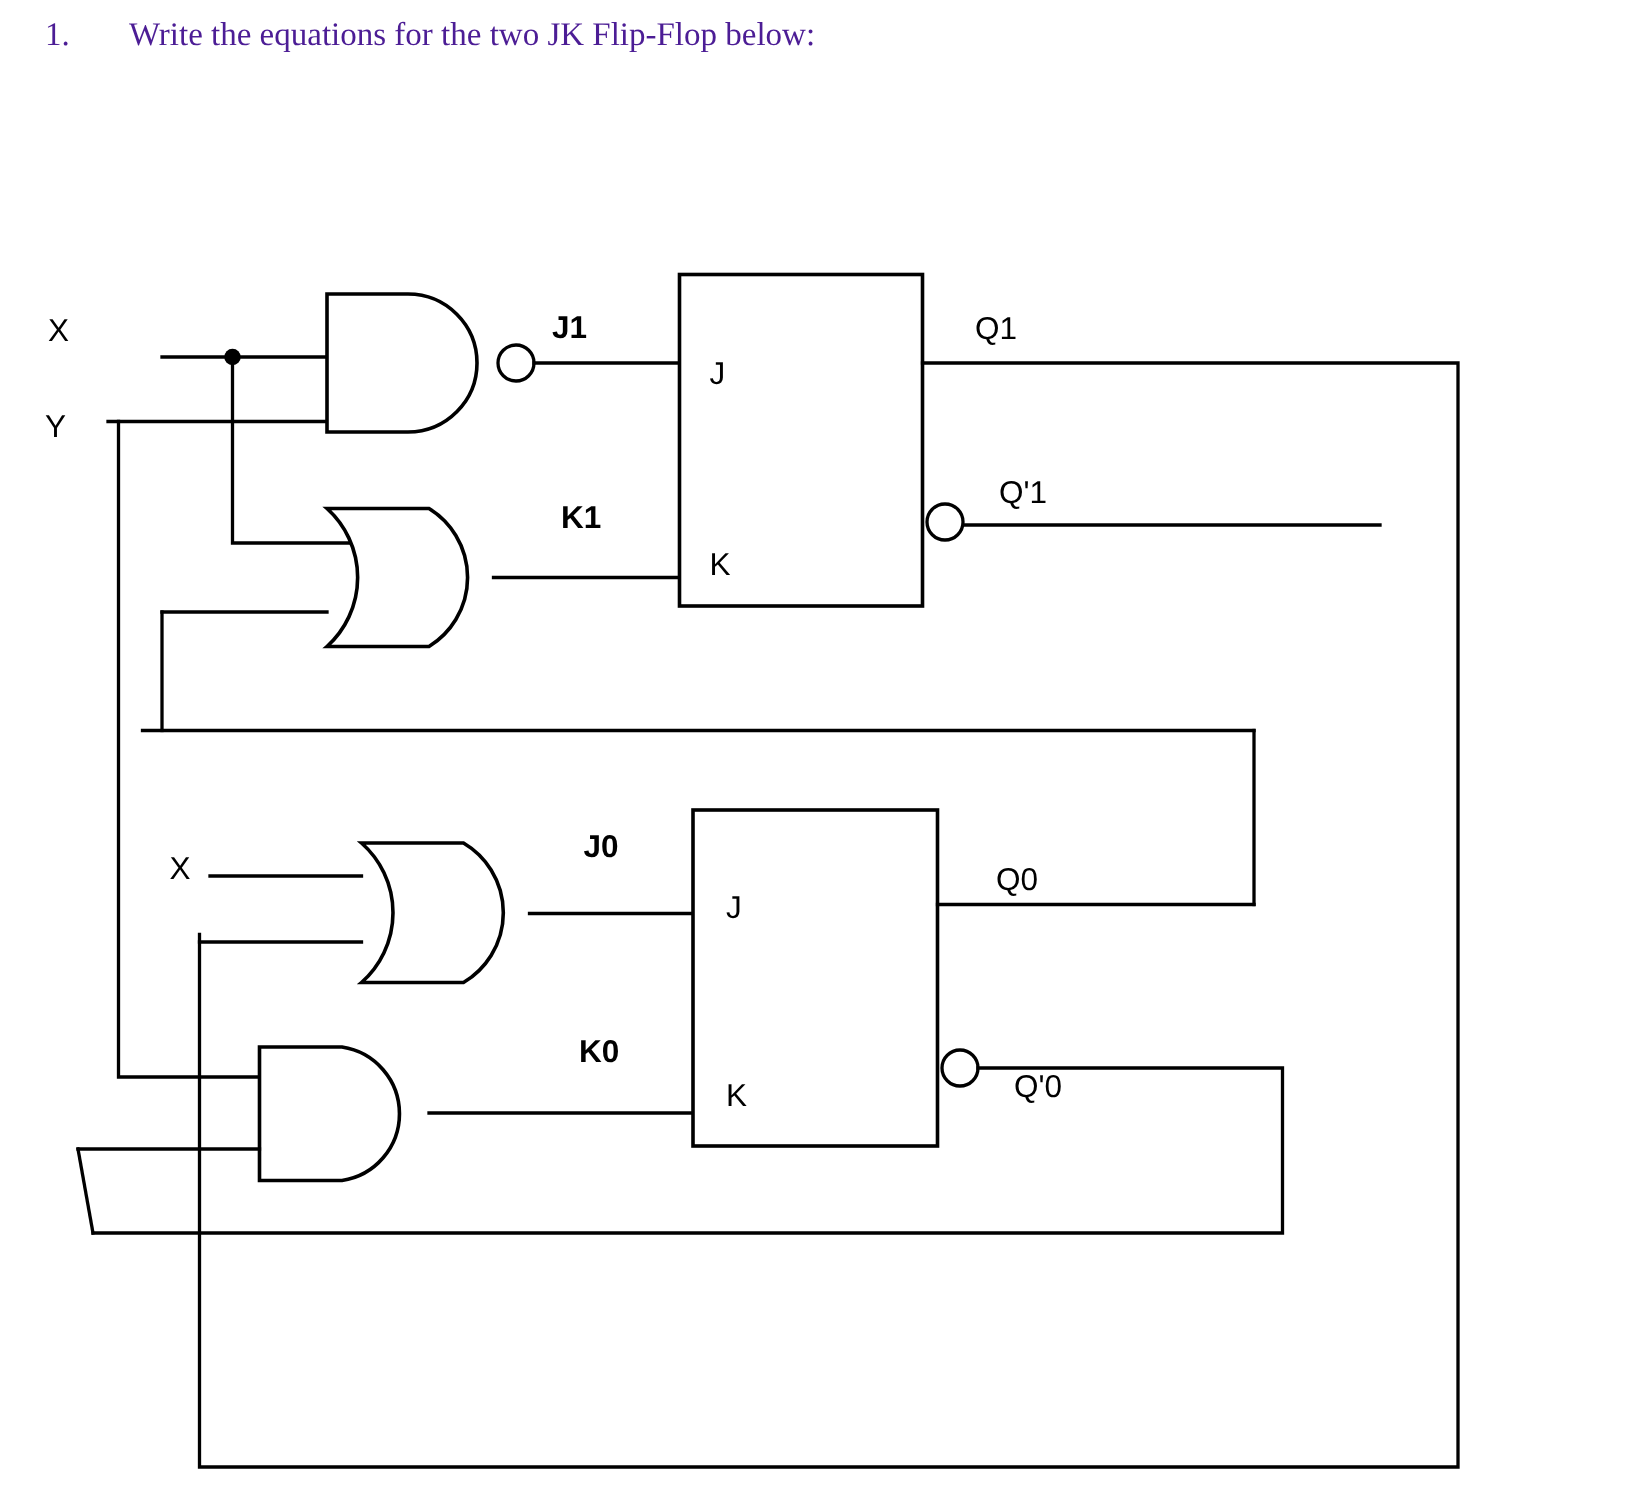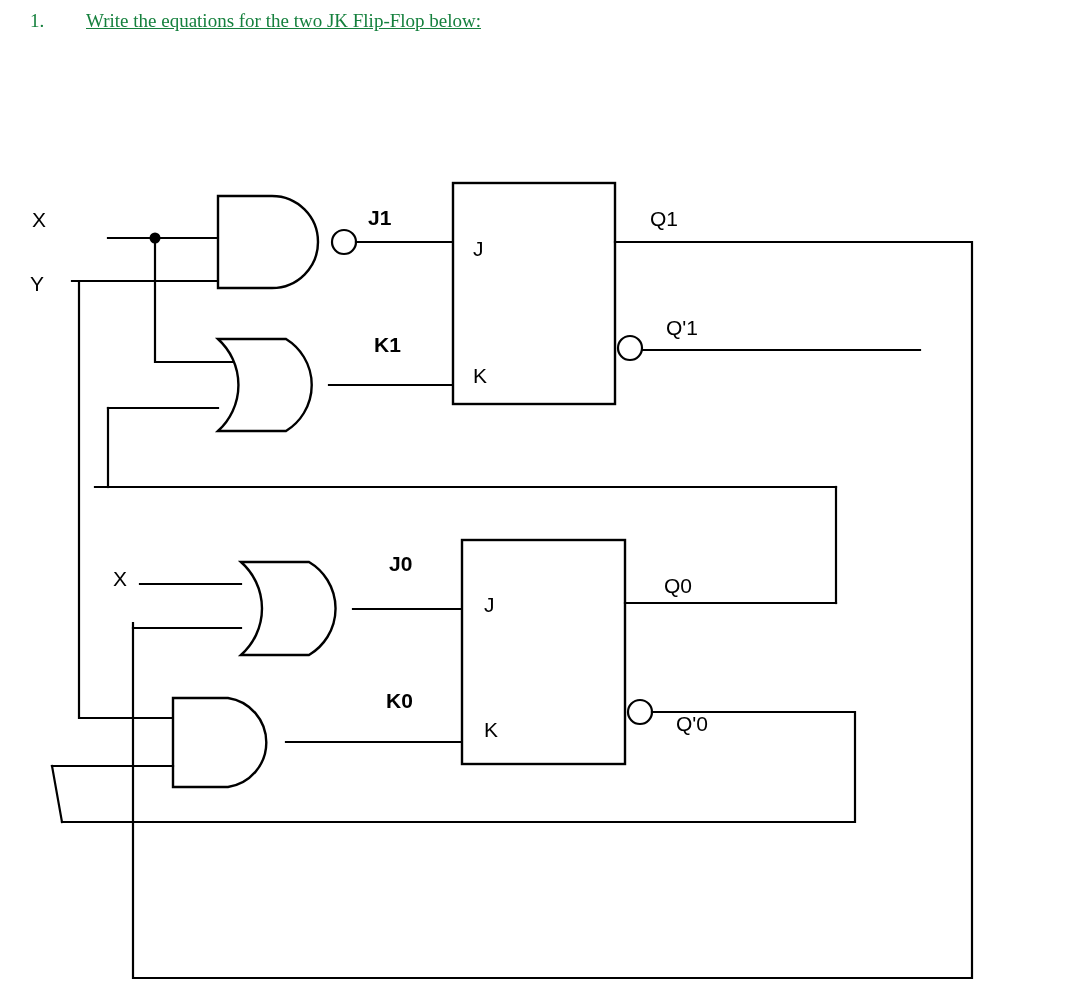--- a/index.html
+++ b/index.html
@@ -20,24 +20,23 @@
     width: 1089px;
     height: 1006px;
     background: #ffffff;
   }
   .question-line {
     position: absolute;
     left: 30px;
     top: 10px;
     width: 1020px;
     font-family: "Liberation Serif", serif;
-    font-size: 19px;
-    color: #15803d;
+    font-size: 22px;
+    color: #4c1d95;
     white-space: nowrap;
-    text-decoration: underline;
   }
   .q-num {
     display: inline-block;
     width: 56px;
   }
   #circuit {
     position: absolute;
     left: 0;
     top: 0;
   }

